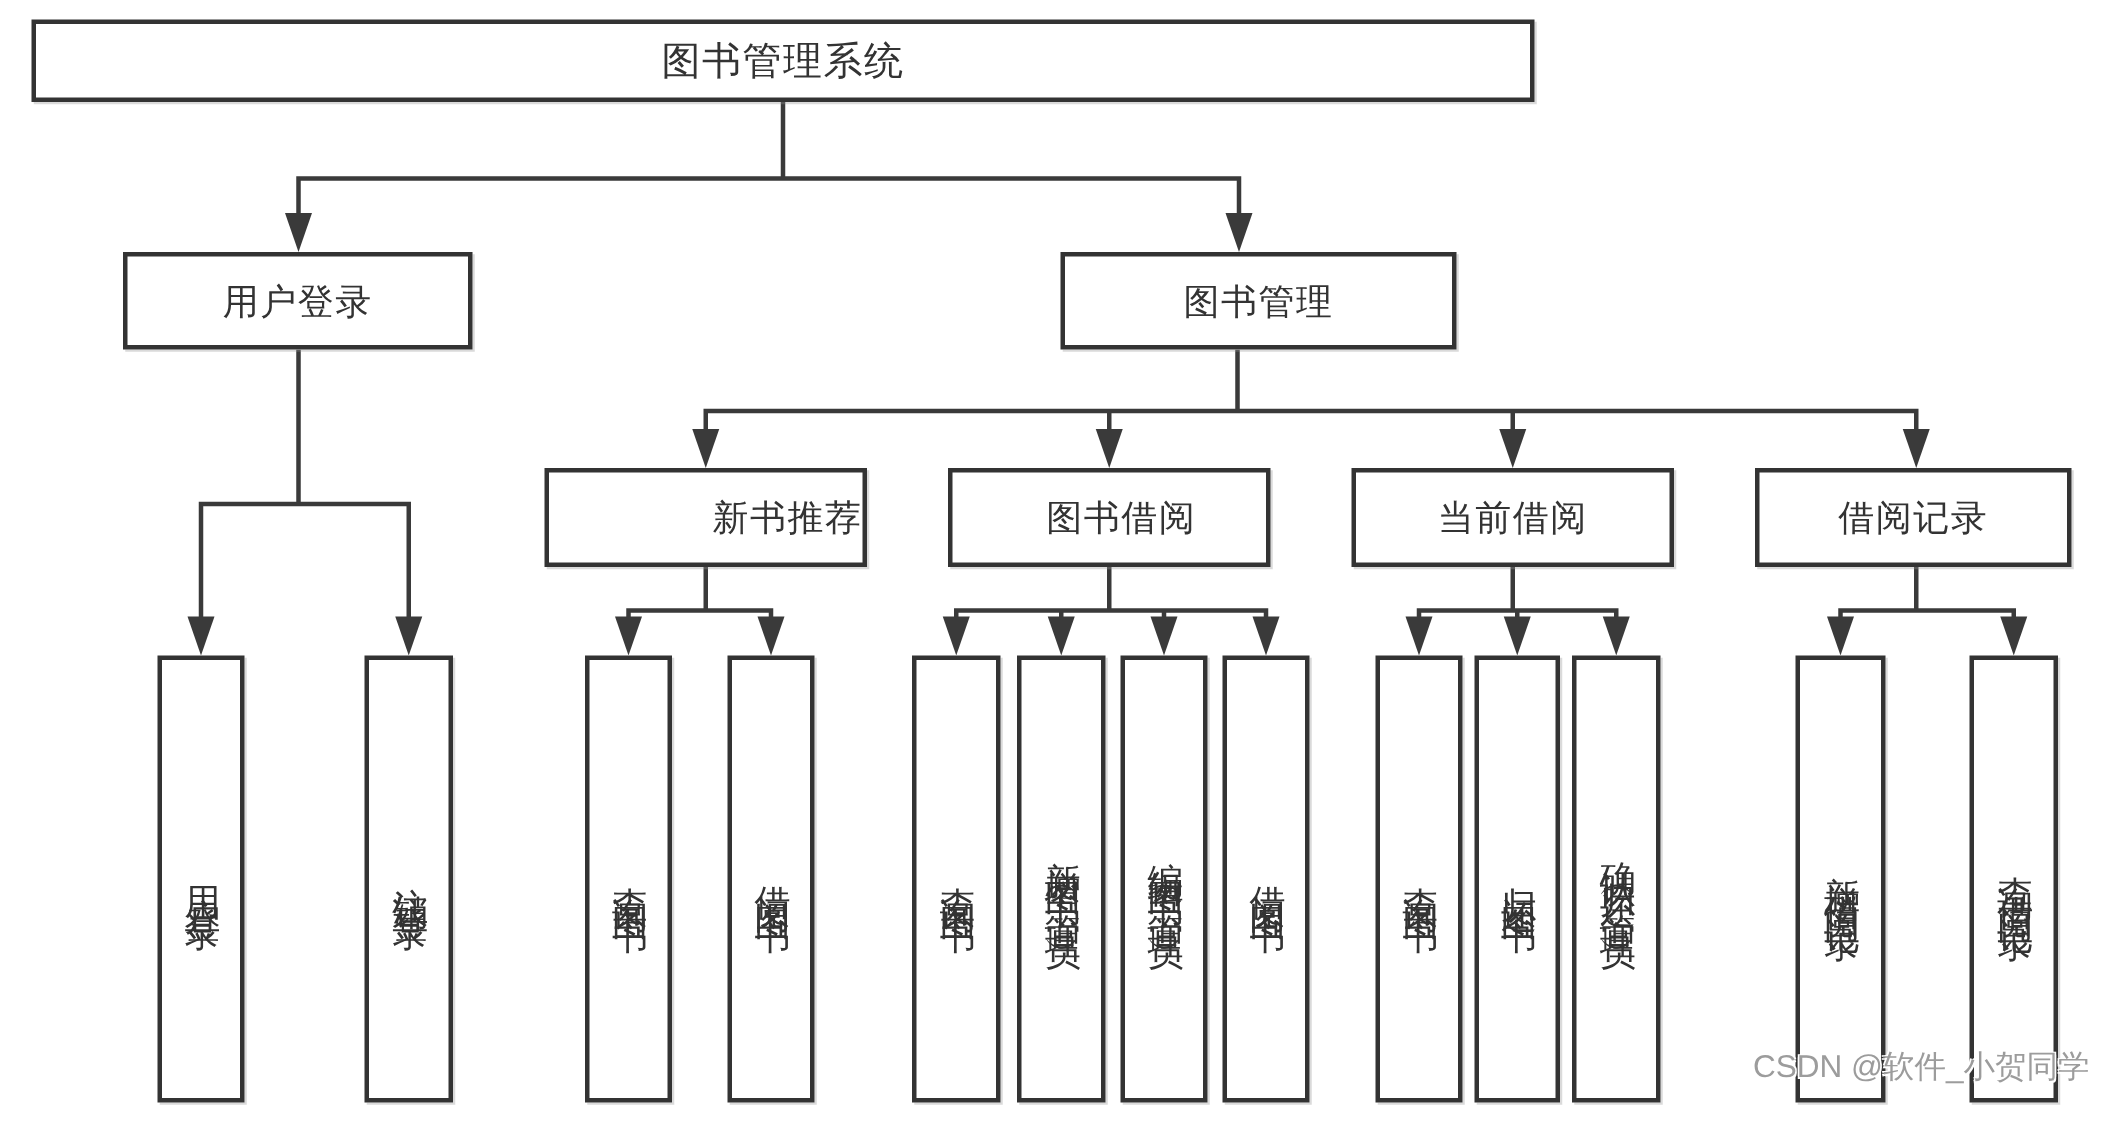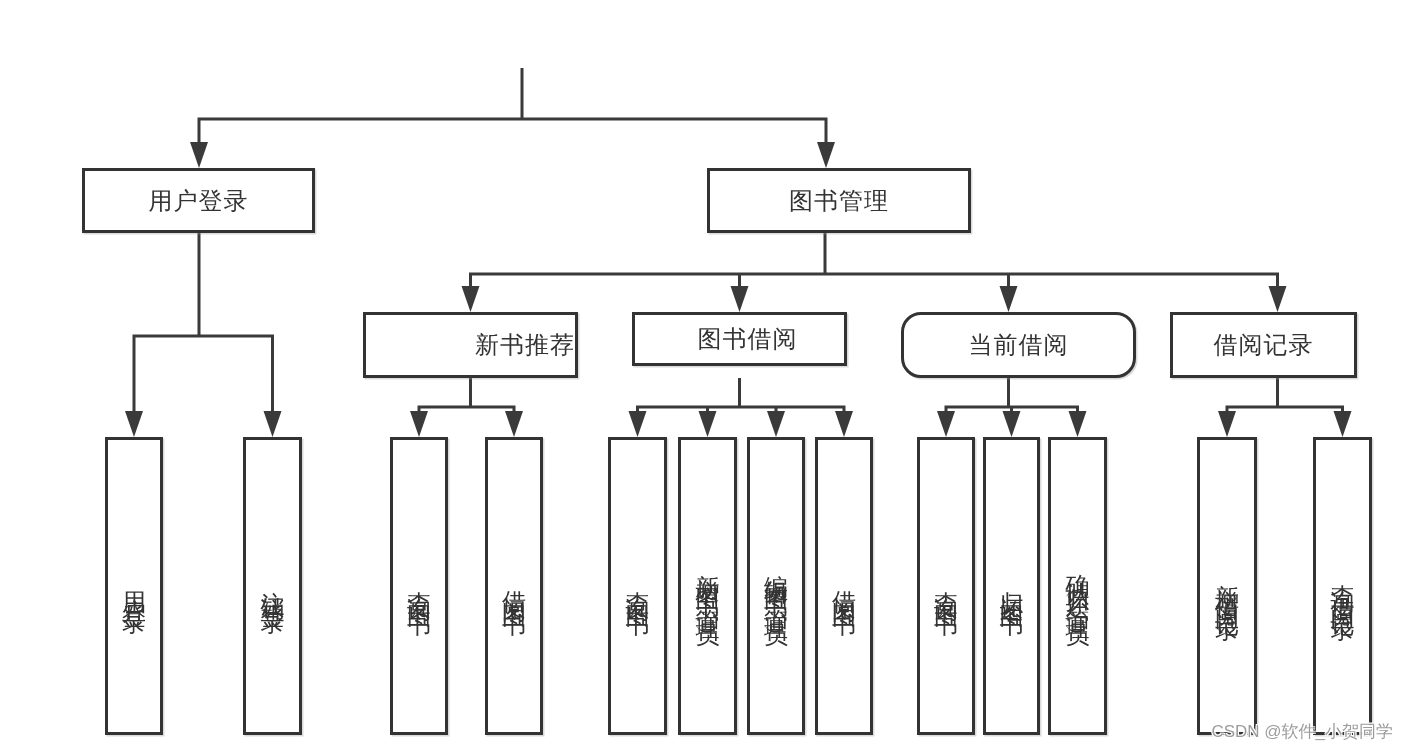--- a/index.html
+++ b/index.html
@@ -67,22 +67,22 @@
     text-orientation: mixed;
     font-size: 24px;
     line-height: 1;
     letter-spacing: 7px;
     white-space: nowrap;
   }
 
   .watermark {
     position: absolute;
     right: 12px;
-    bottom: 4px;
-    font-size: 17px;
+    bottom: 22px;
+    font-size: 21px;
     color: var(--watermark);
     text-shadow: 1px 1px 0 #ffffff, -1px -1px 0 #ffffff, 1px -1px 0 #ffffff, -1px 1px 0 #ffffff;
     white-space: nowrap;
     z-index: 5;
   }
 </style>
 </head>
 <body>
 
 <div class="canvas">
@@ -130,38 +130,41 @@
       <polygon class="arrow" points="1068.5,411 1086.5,411 1077.5,437"></polygon>
     </g>
 
     <g>
       <path class="cline" d="M1277.5 378 V407 M1225.5 407 H1344 M1227 405.5 V414 M1342.5 405.5 V414"></path>
       <polygon class="arrow" points="1218,411 1236,411 1227,437"></polygon>
       <polygon class="arrow" points="1333.5,411 1351.5,411 1342.5,437"></polygon>
     </g>
   </svg>
 
+  <div class="hbox root" style="left:21px; top:13px; width:1002px; height:55px;">
+    <span class="hlabel">图书管理系统</span>
+  </div>
 
   <div class="hbox" style="left:82px; top:168px; width:233px; height:65px;">
     <span class="hlabel">用户登录</span>
   </div>
   <div class="hbox" style="left:707px; top:168px; width:264px; height:65px;">
     <span class="hlabel">图书管理</span>
   </div>
 
   <div class="hbox" style="left:363px; top:312px; width:215px; height:66px;justify-content:flex-end;">
     <span class="hlabel">新书推荐</span>
   </div>
-  <div class="hbox" style="left:632px; top:312px; width:215px; height:54px;padding-left:16px;">
+  <div class="hbox" style="left:632px; top:312px; width:215px; height:66px;padding-left:16px;">
     <span class="hlabel">图书借阅</span>
   </div>
-  <div class="hbox" style="left:901px; top:312px; width:235px; height:66px;border-radius:20px;">
+  <div class="hbox" style="left:901px; top:312px; width:215px; height:66px;">
     <span class="hlabel">当前借阅</span>
   </div>
-  <div class="hbox" style="left:1170px; top:312px; width:187px; height:66px;">
+  <div class="hbox" style="left:1170px; top:312px; width:211px; height:66px;">
     <span class="hlabel">借阅记录</span>
   </div>
 
   <div class="vbox" style="left:105px; width:58px;">
     <span class="vlabel">用户登录</span>
   </div>
   <div class="vbox" style="left:243px; width:59px;">
     <span class="vlabel">注销登录</span>
   </div>
 

